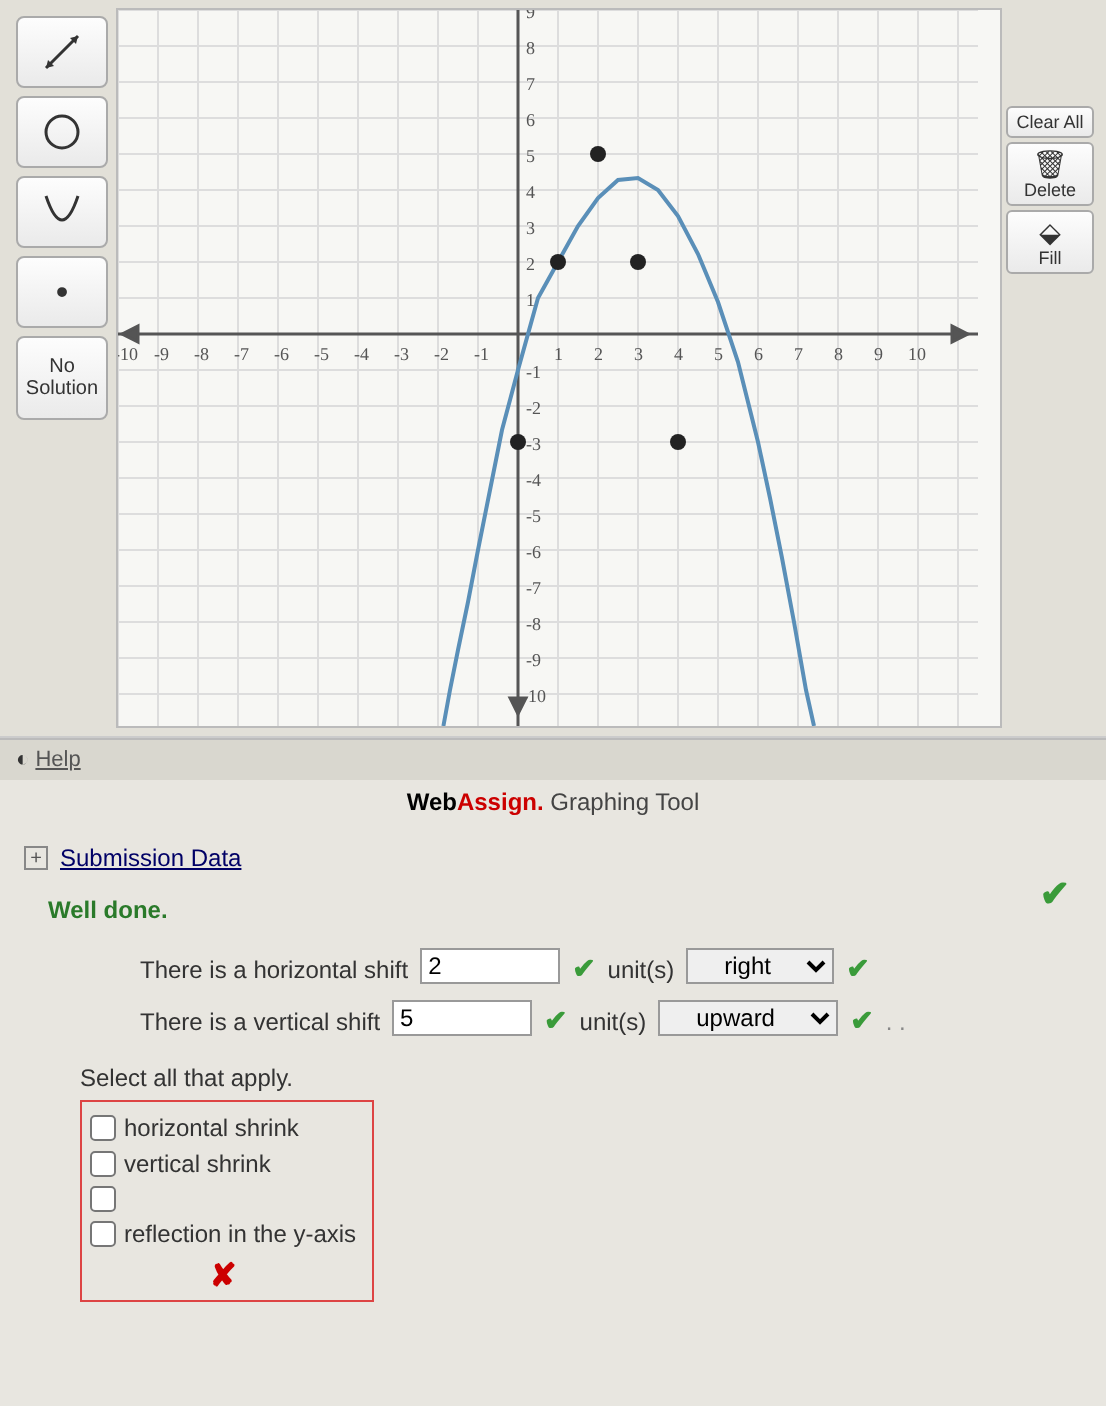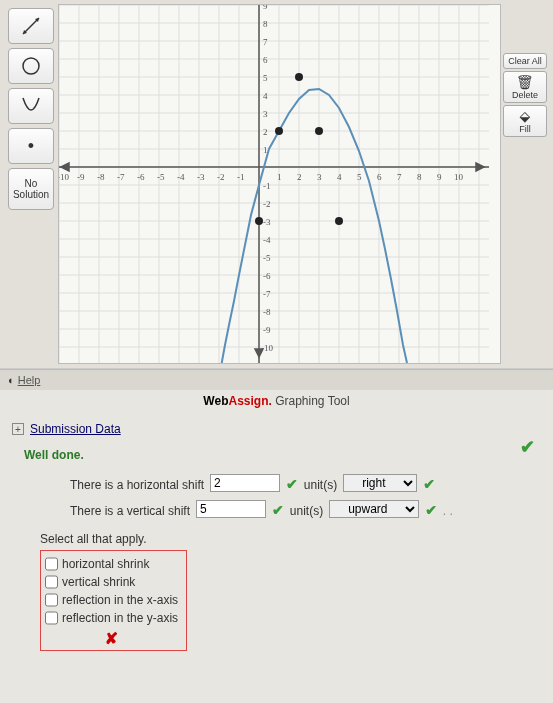--- a/index.html
+++ b/index.html
@@ -331,21 +331,20 @@
     <div class="opt-row">
         <input type="checkbox" style="">
         <span>horizontal shrink</span>
       </div>
     <div class="opt-row">
         <input type="checkbox" style="">
         <span>vertical shrink</span>
       </div>
     <div class="opt-row">
         <input type="checkbox" style="">
-        <span>reflection in the x-axis</span>
       </div>
     <div class="opt-row">
         <input type="checkbox" style="">
         <span>reflection in the y-axis</span>
       </div>
     <div class="xmark">✘</div>
   </div>
 </div>
 
 </body></html>

